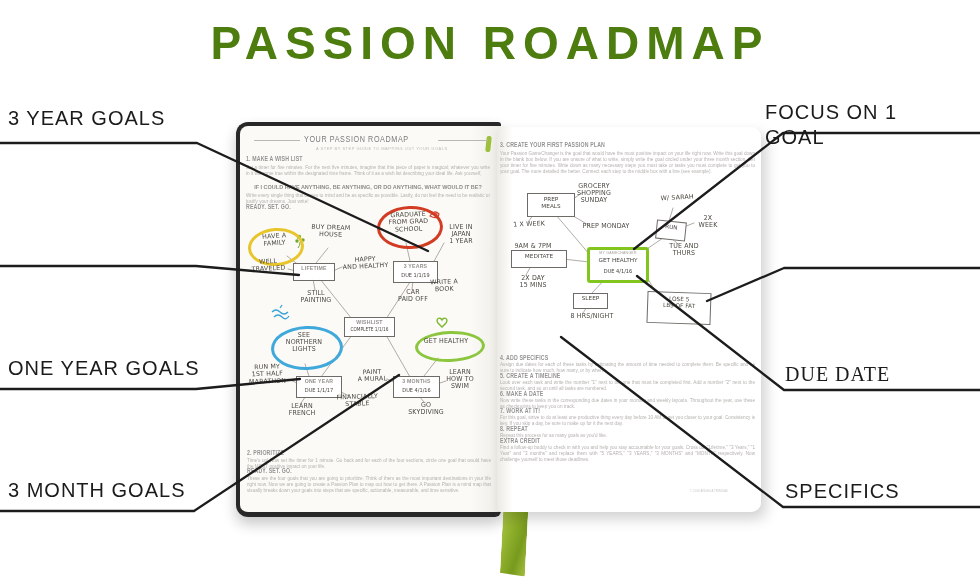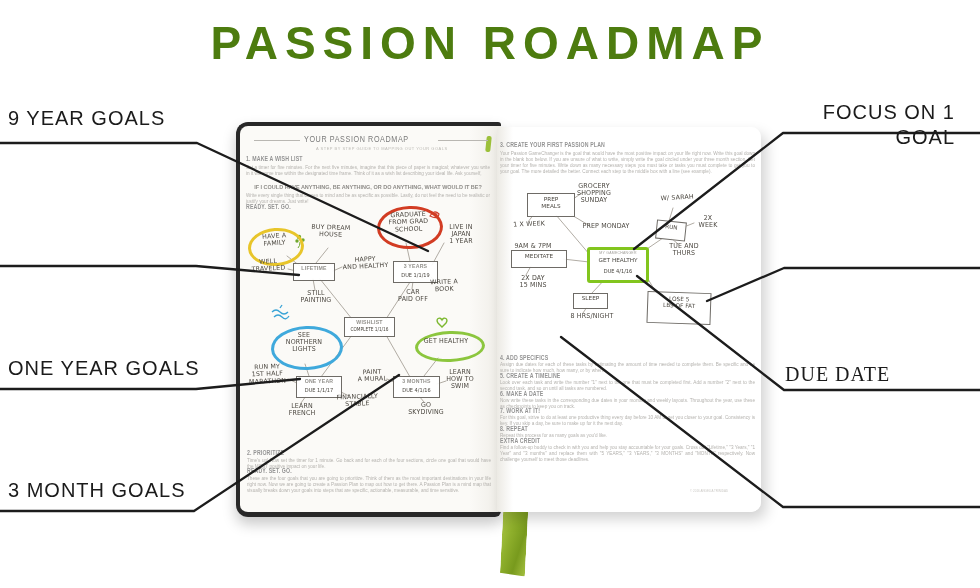--- a/index.html
+++ b/index.html
@@ -280,19 +280,20 @@
       <path d="M0,266 L196,266 L299,275"></path>
       <path d="M0,389 L196,389 L300,379"></path>
       <path d="M0,511 L194,511 L399,375"></path>
       <path d="M980,133 L783,133 L634,249"></path>
       <path d="M980,268 L784,268 L707,301"></path>
       <path d="M980,390 L784,390 L637,276"></path>
       <path d="M980,507 L783,507 L561,337"></path>
     </g>
   </svg>
 
-  <div class="callout-label" style="left:8px;top:106px;">9 YEAR GOALS</div>
+  <div class="callout-label" style="left:8px;top:106px;">3 YEAR GOALS</div>
   <div class="callout-label" style="left:8px;top:356px;">ONE YEAR GOALS</div>
   <div class="callout-label" style="left:8px;top:478px;">3 MONTH GOALS</div>
-  <div class="callout-label" style="left:765px;top:100px;width:190px;text-align:right;">FOCUS ON 1 GOAL</div>
+  <div class="callout-label" style="left:765px;top:100px;width:190px;">FOCUS ON 1 GOAL</div>
   <div class="callout-label" style="left:785px;top:362px;width:190px;font-family:Liberation Serif, serif;">DUE DATE</div>
+  <div class="callout-label" style="left:785px;top:479px;width:190px;">SPECIFICS</div>
 
 </div>
 
 </body></html>

